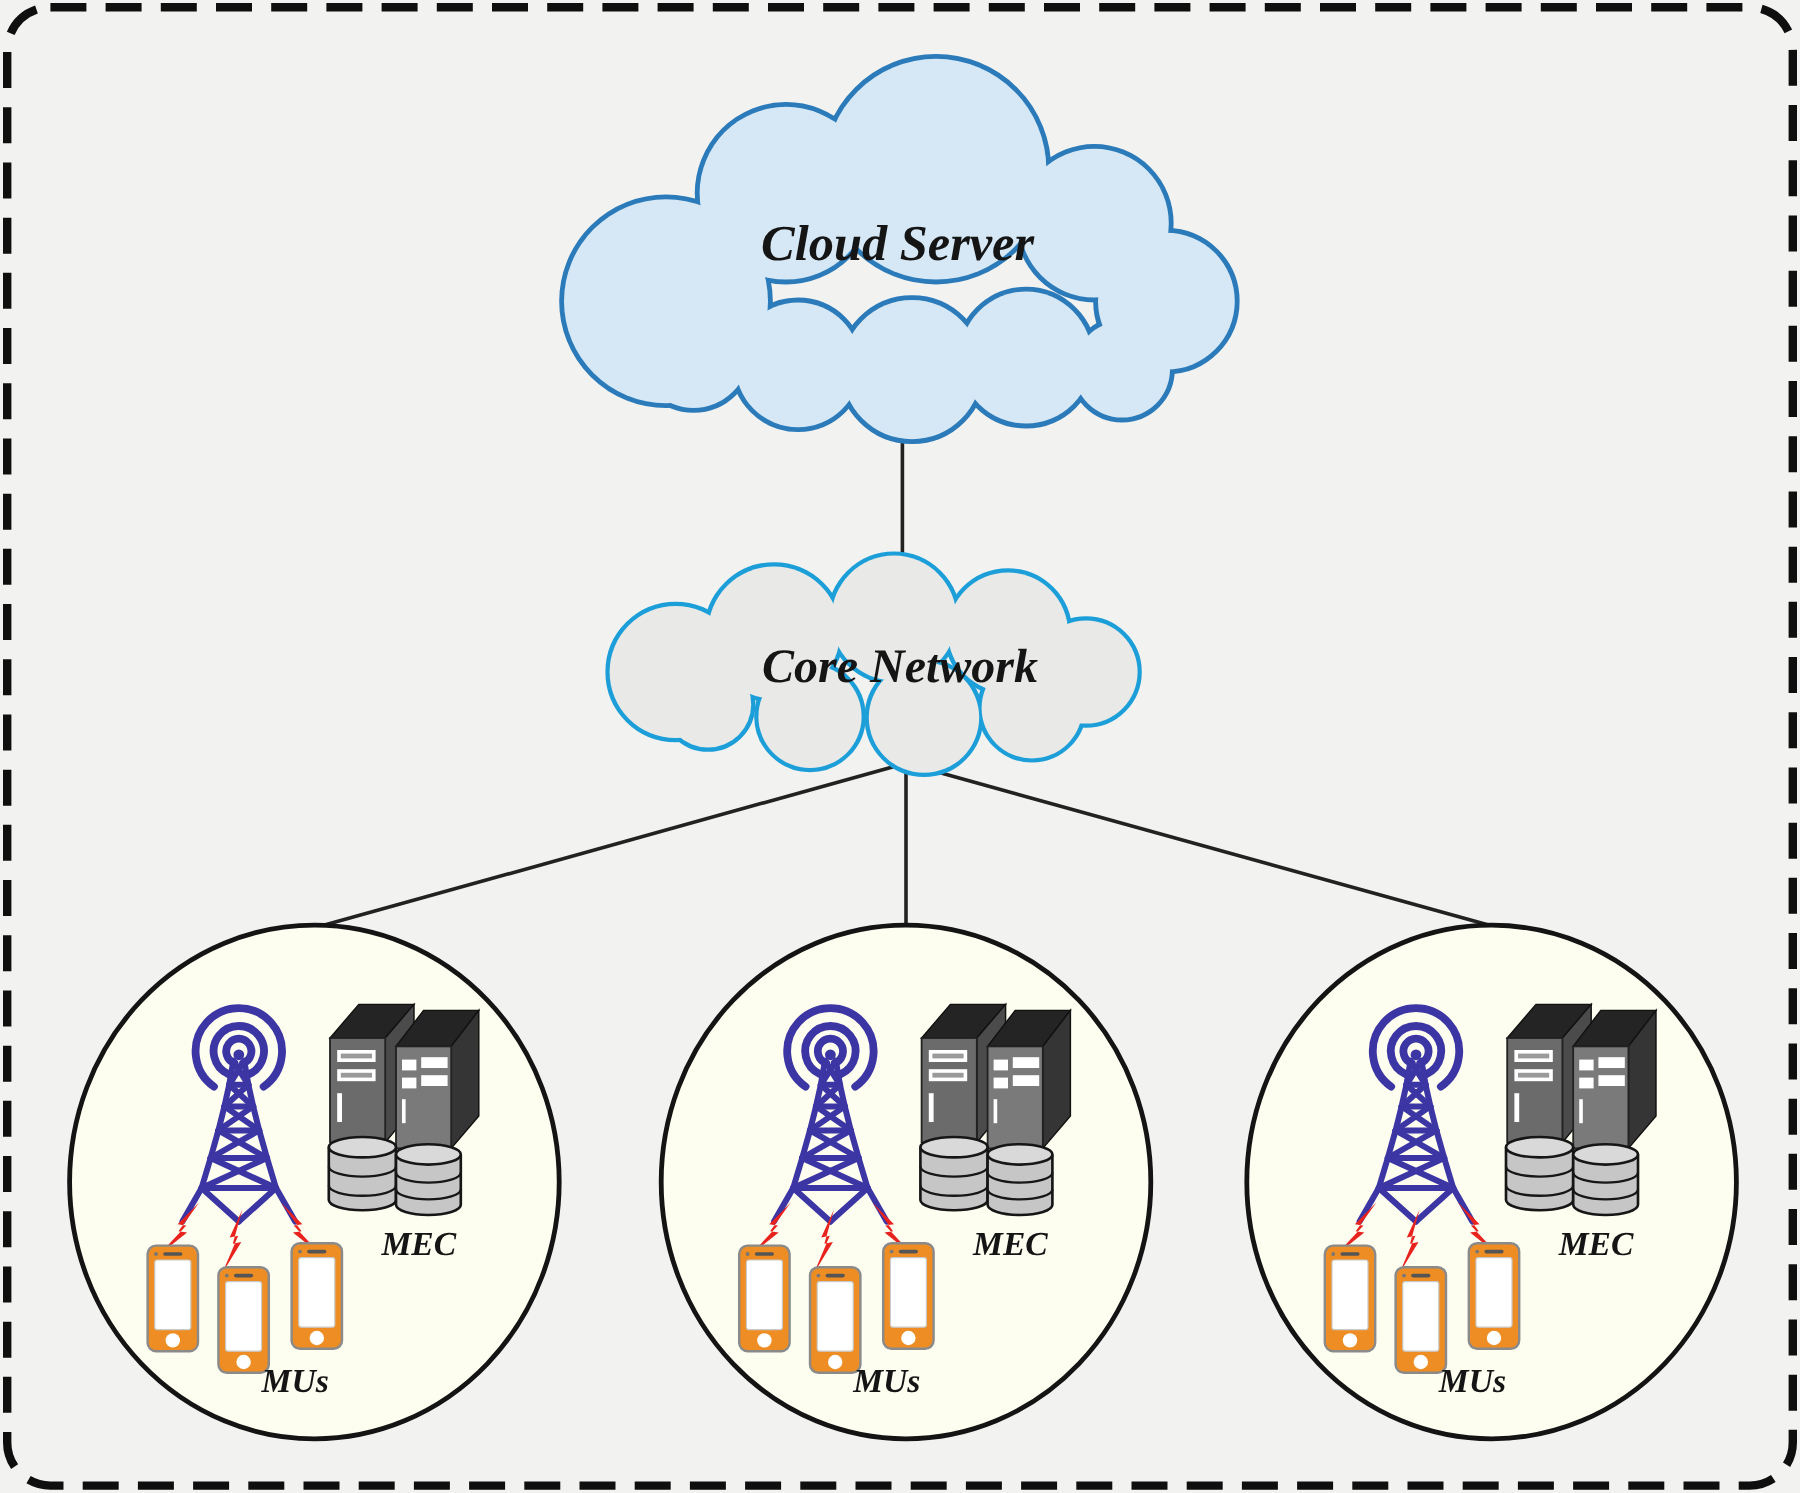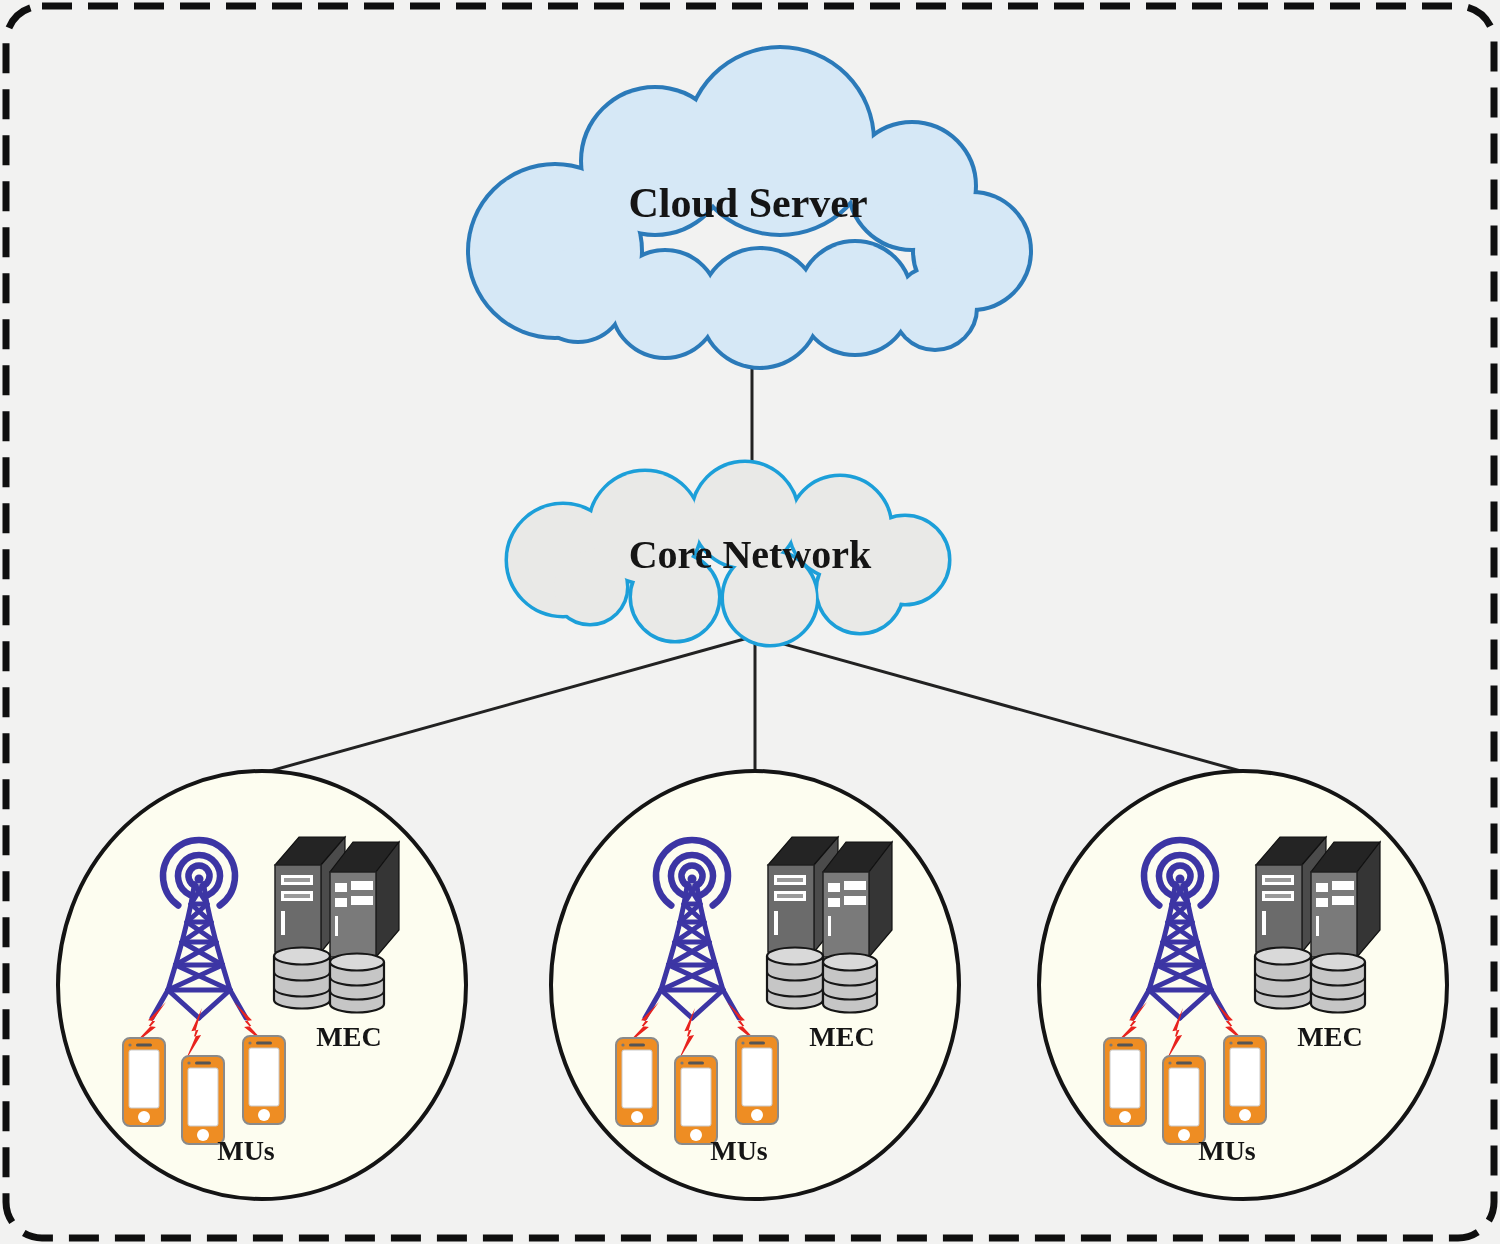--- a/index.html
+++ b/index.html
@@ -1,16 +1,16 @@
 <!DOCTYPE html>
 <html><head>
 <meta charset="utf-8">
 <style>
   html,body{margin:0;padding:0;background:#f2f2f1;}
-  .stage{width:1500px;height:1244px;position:relative;overflow:hidden;}
+  .stage{width:1500px;height:1244px;position:relative;overflow:hidden;font-style:italic;}
   svg{display:block;}
   .cloud-a{fill:#d6e8f6;stroke:#2b7ab9;stroke-width:8;}
   .cloud-a-fill{fill:#d6e8f6;stroke:none;}
   .cloud-b{fill:#e9e9e7;stroke:#1c9fd9;stroke-width:7;}
   .cloud-b-fill{fill:#e9e9e7;stroke:none;}
   .cloud-label{font-family:"Liberation Serif",serif;font-weight:bold;font-size:42px;fill:#151515;text-anchor:middle;}
   .cloud-label-sm{font-family:"Liberation Serif",serif;font-weight:bold;font-size:40px;fill:#151515;text-anchor:middle;}
   .cell-label{font-family:"Liberation Serif",serif;font-weight:bold;font-size:28px;fill:#151515;text-anchor:middle;}
   .link{stroke:#222222;stroke-width:3;fill:none;}
   .cell-bg{fill:#fdfdf0;stroke:#141414;stroke-width:4;}

